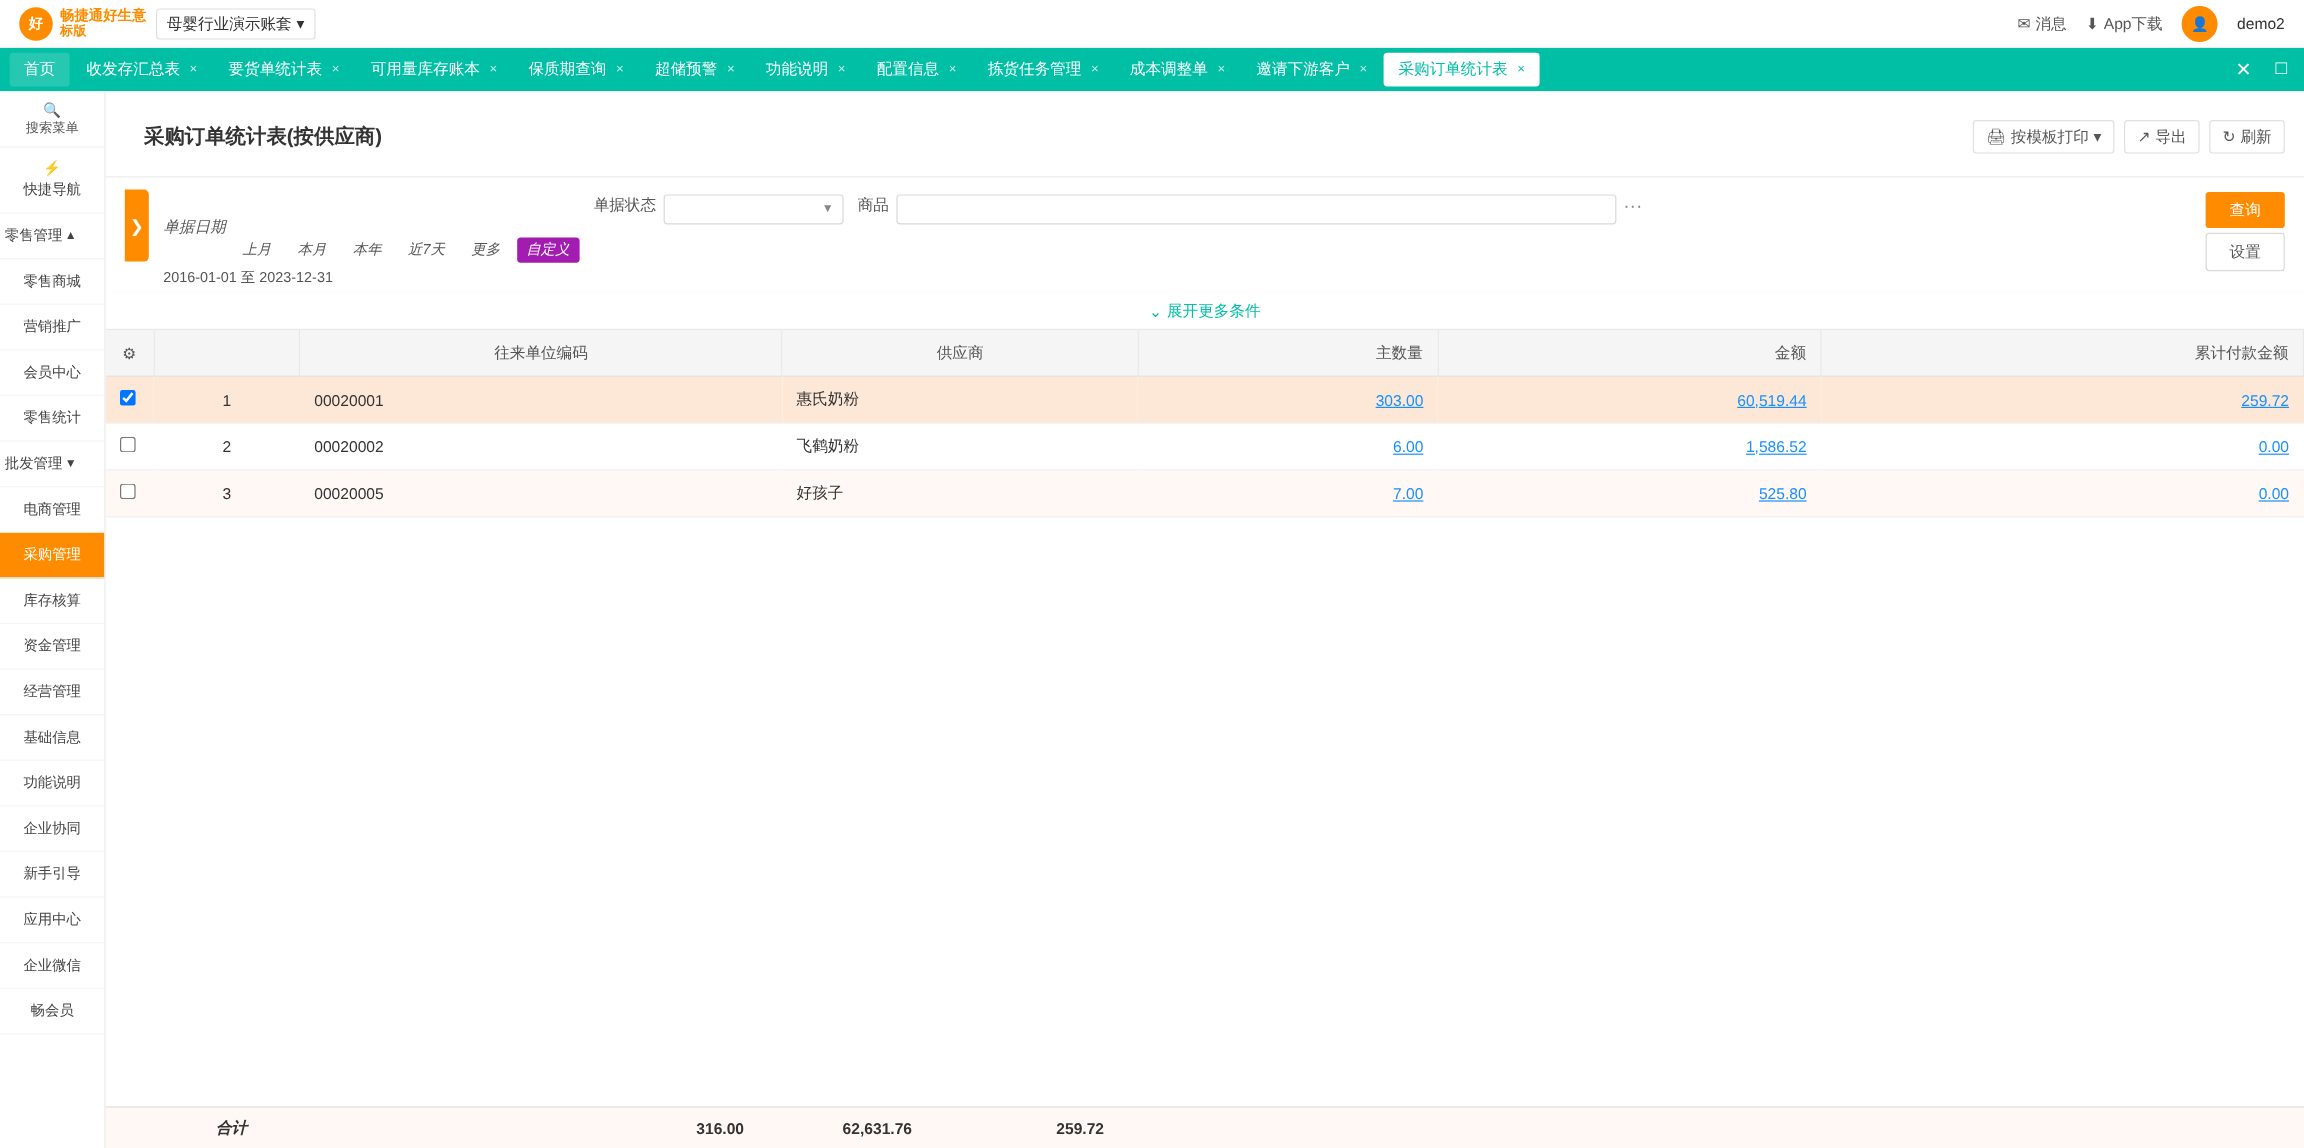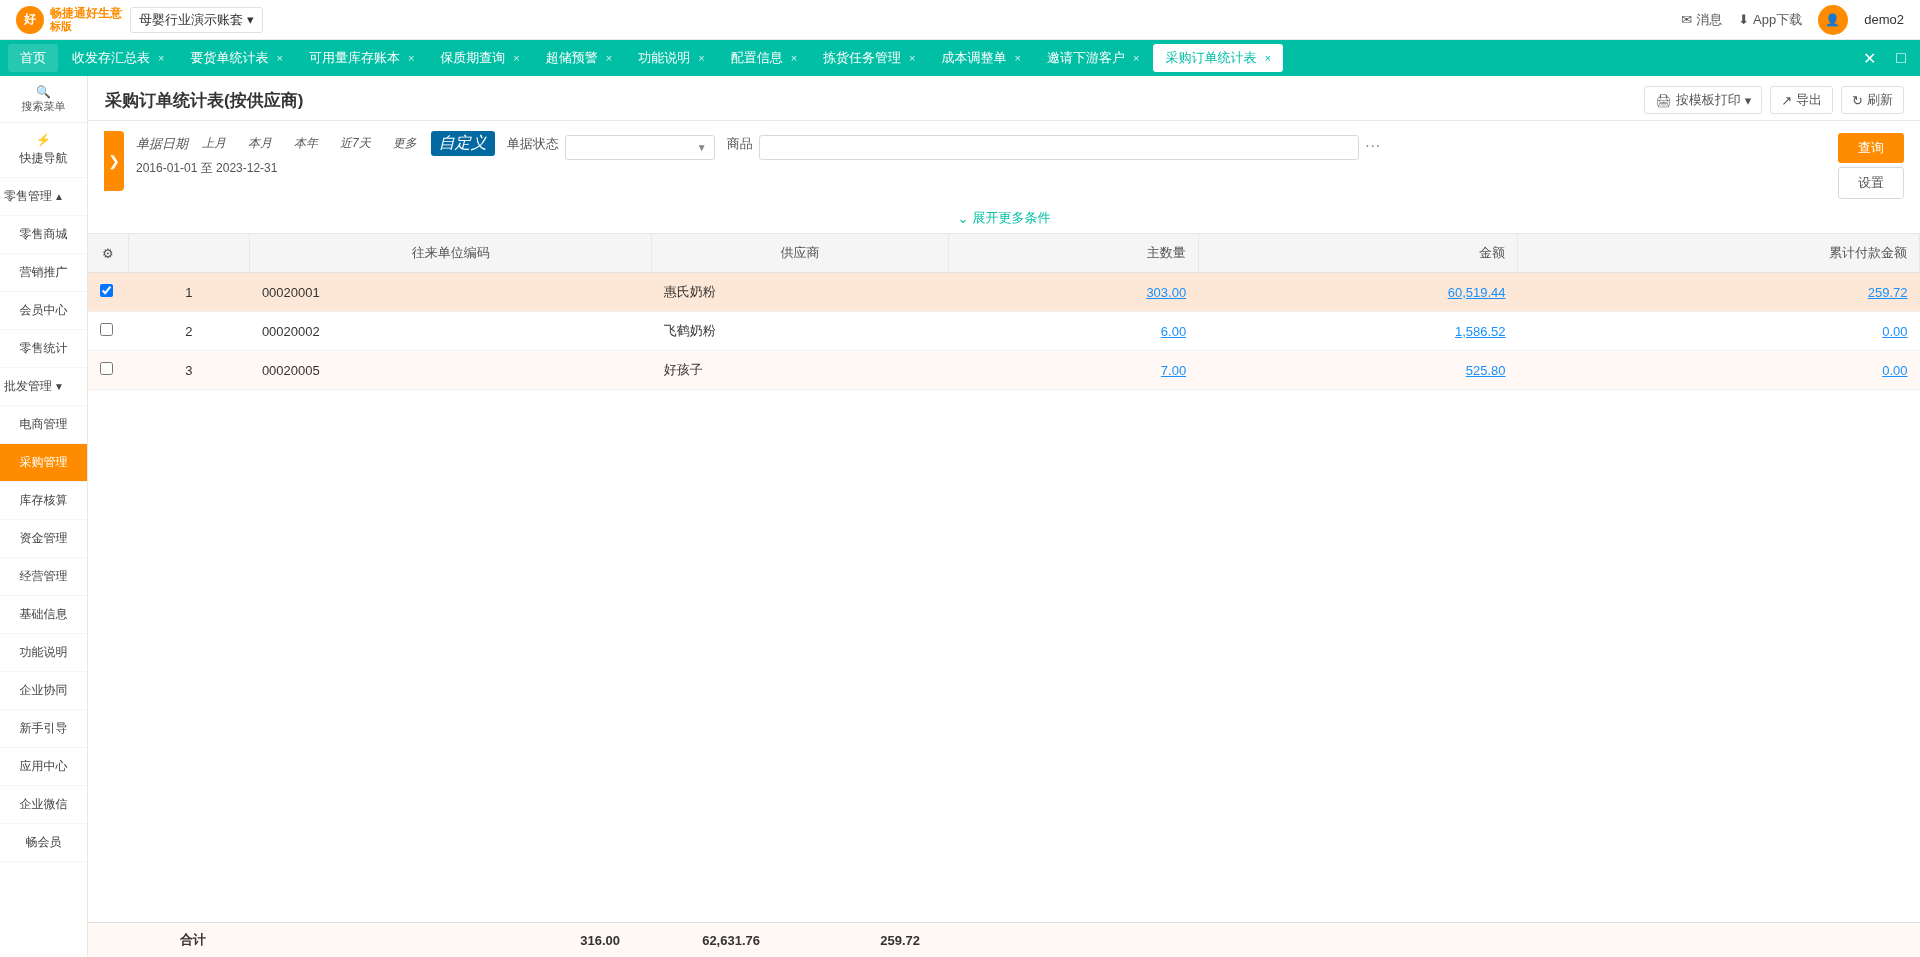--- a/index.html
+++ b/index.html
@@ -34,23 +34,23 @@
     .sidebar-search { padding: 8px 4px; border-bottom: 1px solid #f0f0f0; text-align: center; cursor: pointer; }
     .sidebar-search span { font-size: 12px; color: #555; }
     .sidebar-item { padding: 10px 4px; text-align: center; cursor: pointer; border-bottom: 1px solid #f5f5f5; font-size: 12px; color: #444; display: flex; flex-direction: column; align-items: center; gap: 3px; }
     .sidebar-item.active { background: #ff8c00; color: #fff; }
     .sidebar-item.has-sub { display: flex; flex-direction: row; justify-content: flex-start; align-items: center; gap: 2px; }
 
     
     .content-area { flex: 1; display: flex; flex-direction: column; overflow: hidden; background: #f5f5f5; }
     .page-title { font-size: 17px; font-weight: bold; color: #333; margin-bottom: 12px; }
     .filter-label { font-size: 13px; color: #555; white-space: nowrap; }
-    .date-shortcuts { display: flex; gap: 6px; align-items: center; }
+    .date-shortcuts { display: flex; gap: 6px; align-items: center; margin-top: 40px; }
     .date-btn { padding: 2px 8px; font-size: 12px; color: #555; cursor: pointer; border-radius: 2px; }
-    .date-range-tag { background: #0369a1; color: #fff; padding: 2px 8px; border-radius: 3px; font-size: 16px; cursor: pointer; }
+    .date-range-tag { background: #a21caf; color: #fff; padding: 2px 8px; border-radius: 3px; font-size: 12px; cursor: pointer; }
     .date-range-text { font-size: 12px; color: #555; }
     .filter-select { border: 1px solid #d9d9d9; border-radius: 3px; padding: 4px 24px 4px 8px; font-size: 13px; color: #555; appearance: none; background: #fff; min-width: 150px; cursor: pointer; position: relative; }
     .filter-select-wrap { position: relative; display: inline-flex; align-items: center; }
     .filter-select-wrap::after { content: '▼'; position: absolute; right: 8px; font-size: 10px; color: #888; pointer-events: none; }
     .filter-goods-input { border: 1px solid #d9d9d9; border-radius: 3px; padding: 4px 8px; font-size: 13px; color: #555; flex: 1; max-width: 400px; }
     .btn-query { background: #ff8c00; color: #fff; border: none; padding: 6px 20px; border-radius: 3px; font-size: 13px; cursor: pointer; text-align: right; }
     .btn-setting { background: #fff; color: #555; border: 1px solid #d9d9d9; padding: 6px 16px; border-radius: 3px; font-size: 13px; cursor: pointer; }
     .page-action-btn { display: flex; align-items: center; gap: 4px; color: #555; font-size: 13px; cursor: pointer; padding: 4px 10px; border: 1px solid #e0e0e0; border-radius: 3px; background: #fff; }
     .expand-filter-btn { display: flex; align-items: center; gap: 4px; color: #00bfa5; font-size: 13px; cursor: pointer; }
 
@@ -234,21 +234,21 @@
       <span>企业微信</span>
     </div>
     <div class="sidebar-item">
       <span>畅会员</span>
     </div>
   </div>
 
   <div class="content-area">
 
     <div style="background:#fff;padding:10px 16px 6px;border-bottom:1px solid #e8e8e8;display:flex;align-items:center;justify-content:space-between;flex-shrink:0;">
-      <h2 class="page-title" style="margin:1px;">采购订单统计表(按供应商)</h2>
+      <h2 class="page-title" style="margin:16px;">采购订单统计表(按供应商)</h2>
       <div style="display:flex;align-items:center;gap:8px;">
         <button class="page-action-btn">
           <span>🖨</span>
           <span>按模板打印</span>
           <span>▾</span>
         </button>
         <button class="page-action-btn">
           <span>↗</span>
           <span>导出</span>
         </button>
@@ -365,21 +365,21 @@
             <td class="num"><a>525.80</a></td>
             <td class="num"><a>0.00</a></td>
           </tr>
         </tbody>
       </table>
     </div>
 
     <div class="table-footer">
       <span style="width:40px;"></span>
       <span style="width:40px;"></span>
-      <span style="min-width:140px;font-weight:bold;">合计</span>
+      <span style="min-width:140px;font-weight:bold;font-style:italic;">合计</span>
       <span style="min-width:200px;"></span>
       <span style="min-width:100px;text-align:right;font-weight:bold;">316.00</span>
       <span style="min-width:100px;text-align:right;font-weight:bold;margin-left:40px;">62,631.76</span>
       <span style="min-width:100px;text-align:right;font-weight:bold;margin-left:60px;">259.72</span>
     </div>
 
   </div>
 
 </div>
 

